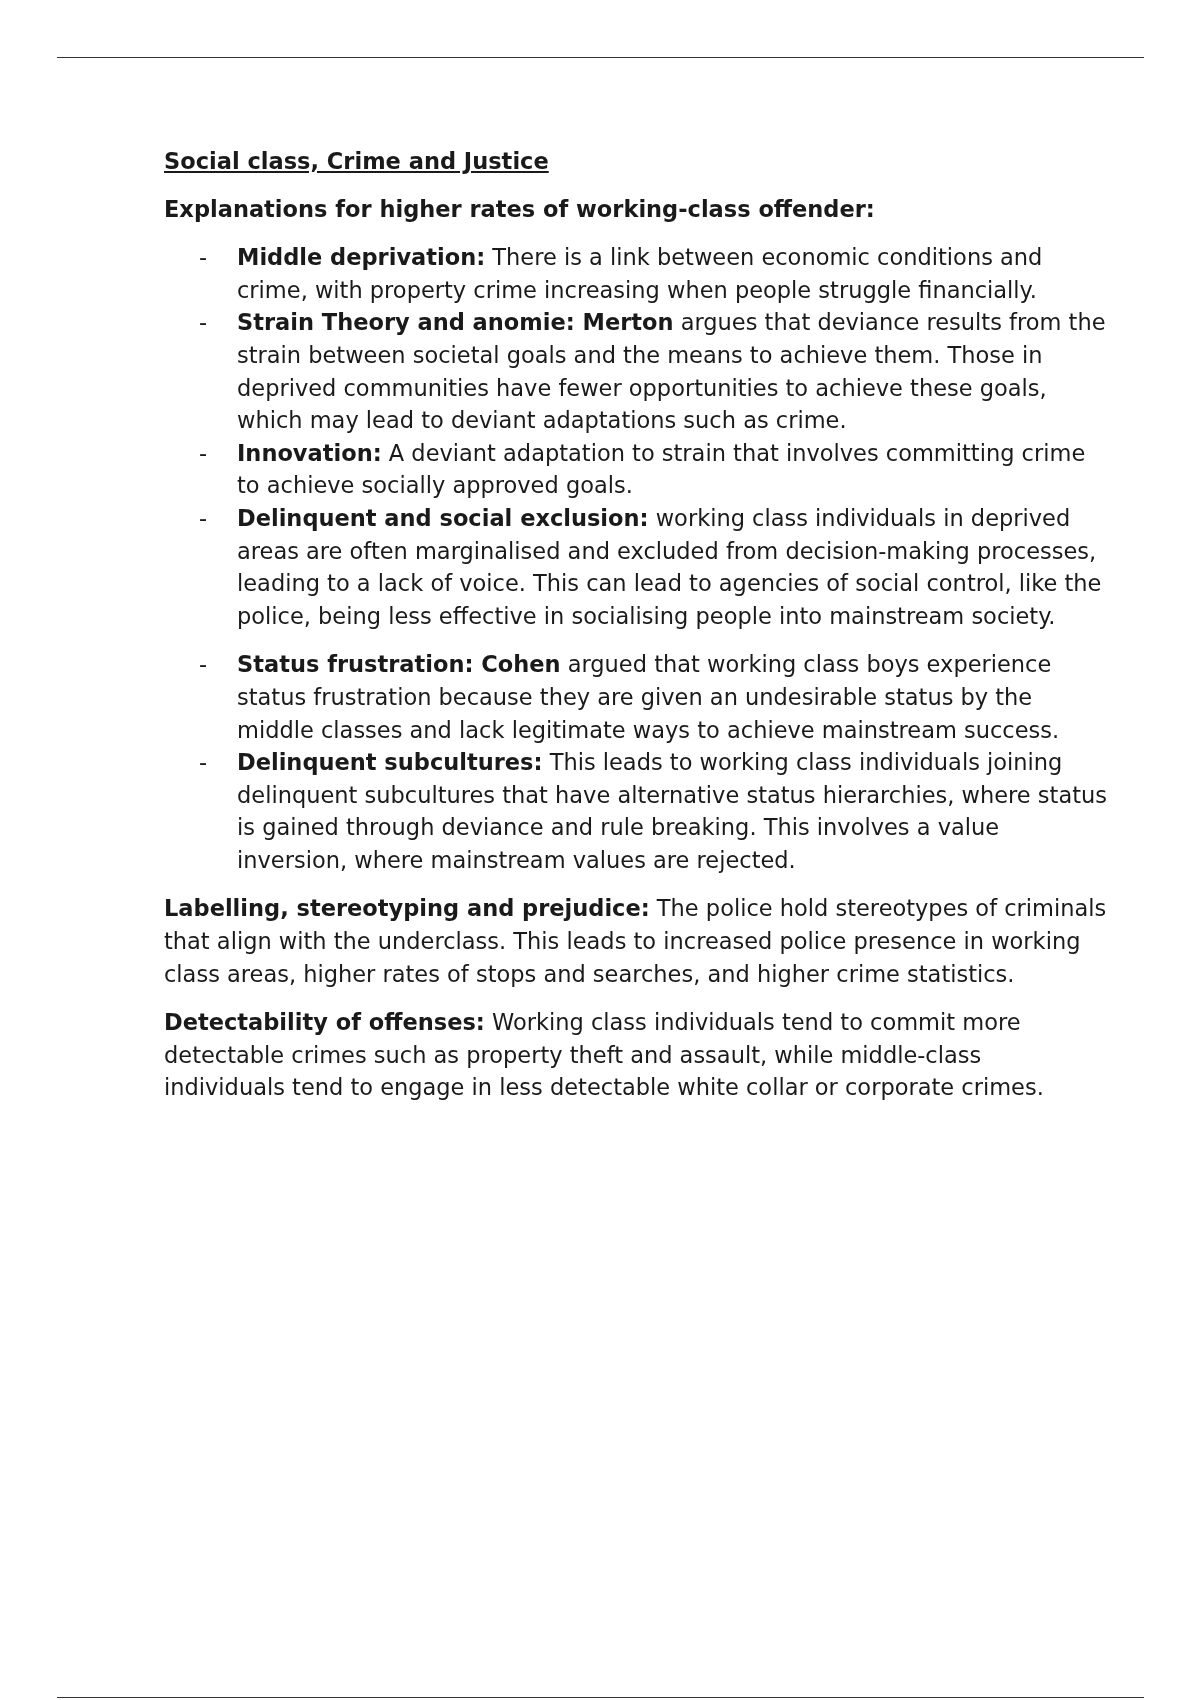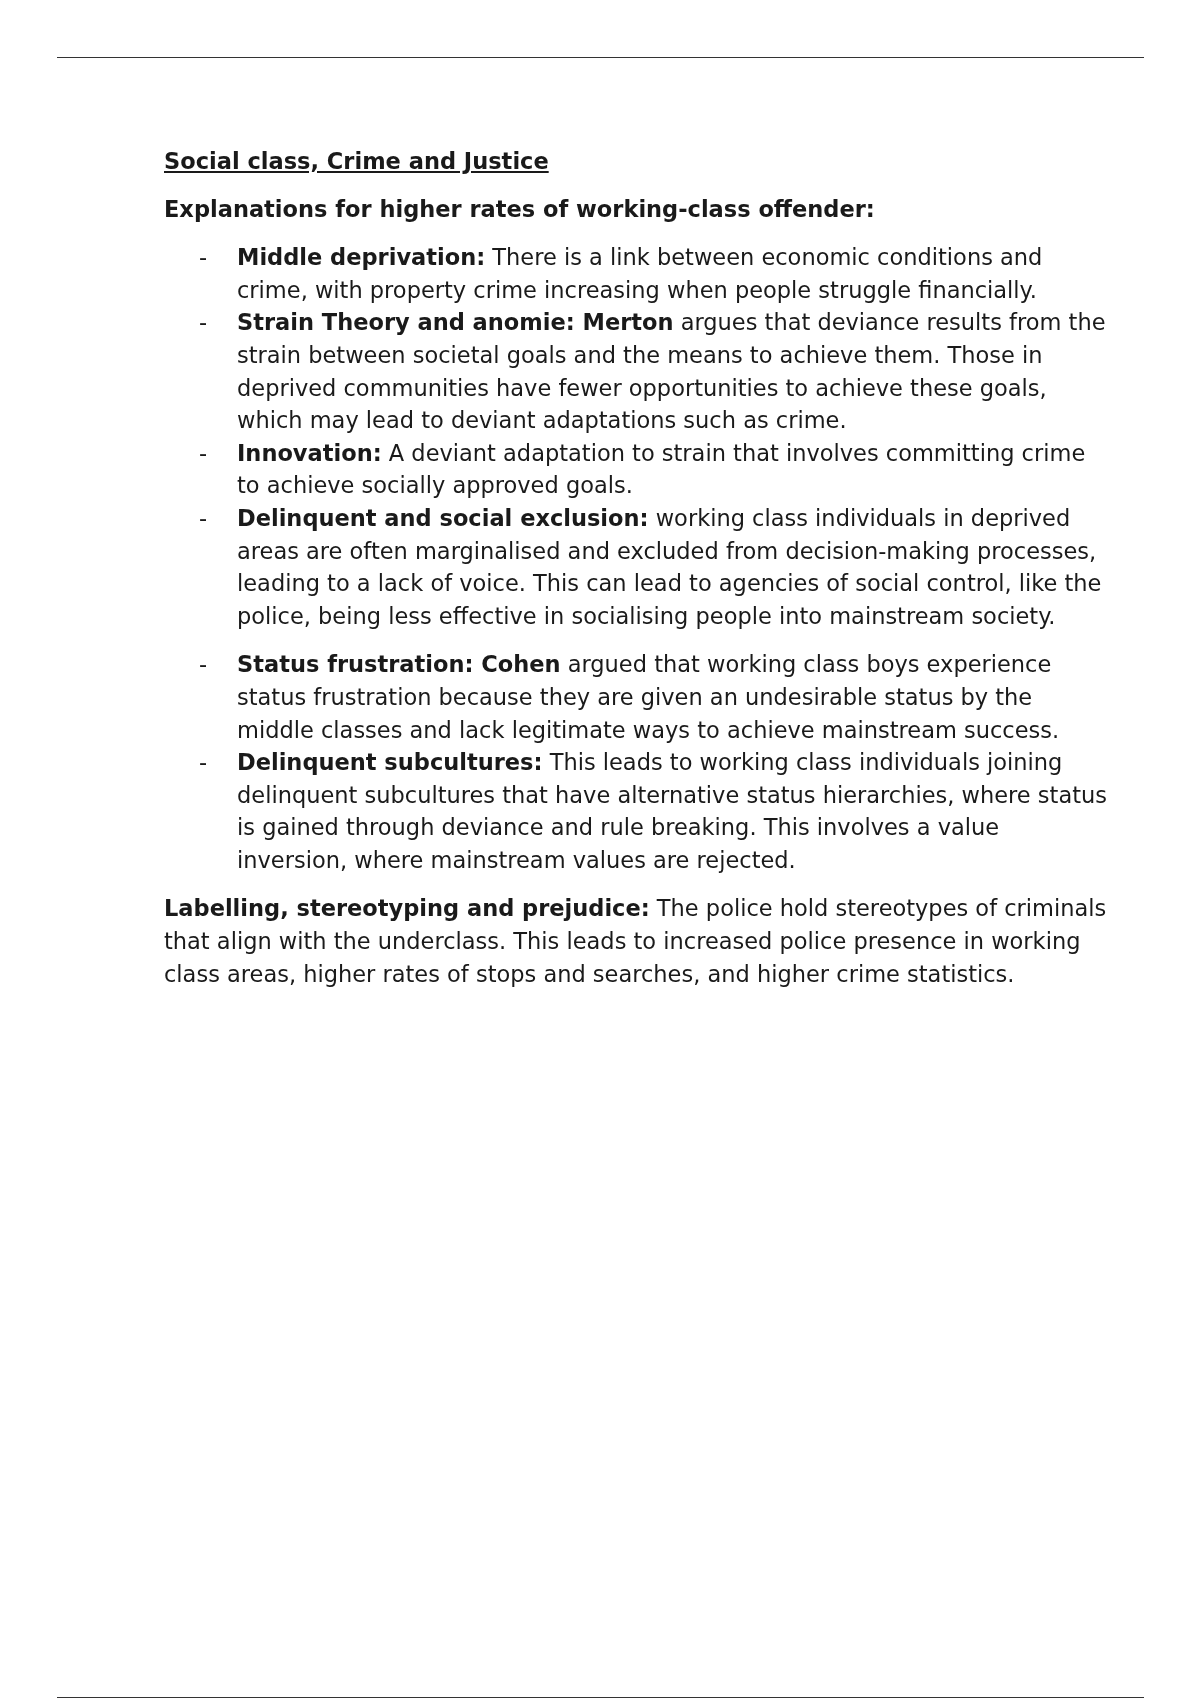--- a/index.html
+++ b/index.html
@@ -36,15 +36,16 @@
     <li><span class="dash-mark">-</span><b>Innovation:</b><span> A deviant adaptation to strain that involves committing crime to achieve socially approved goals.</span></li>
     <li><span class="dash-mark">-</span><b>Delinquent and social exclusion:</b><span> working class individuals in deprived areas are often marginalised and excluded from decision-making processes, leading to a lack of voice. This can lead to agencies of social control, like the police, being less effective in socialising people into mainstream society.</span></li>
   </ul>
 
   <ul class="dash">
     <li><span class="dash-mark">-</span><b>Status frustration: Cohen</b><span> argued that working class boys experience status frustration because they are given an undesirable status by the middle classes and lack legitimate ways to achieve mainstream success.</span></li>
     <li><span class="dash-mark">-</span><b>Delinquent subcultures:</b><span> This leads to working class individuals joining delinquent subcultures that have alternative status hierarchies, where status is gained through deviance and rule breaking. This involves a value inversion, where mainstream values are rejected.</span></li>
   </ul>
 
   <p class="para"><b>Labelling, stereotyping and prejudice:</b><span> The police hold stereotypes of criminals that align with the underclass. This leads to increased police presence in working class areas, higher rates of stops and searches, and higher crime statistics.</span></p>
+  <p class="para"><b>Detectability of offenses:</b><span> Working class individuals tend to commit more detectable crimes such as property theft and assault, while middle-class individuals tend to engage in less detectable white collar or corporate crimes.</span></p>
 </div>
 
 <div class="rule bottom"></div>
 
 </body></html>

